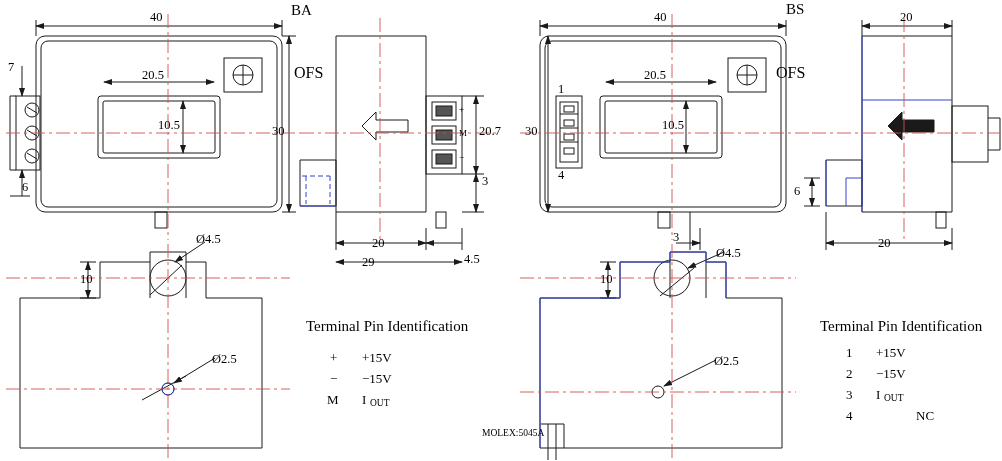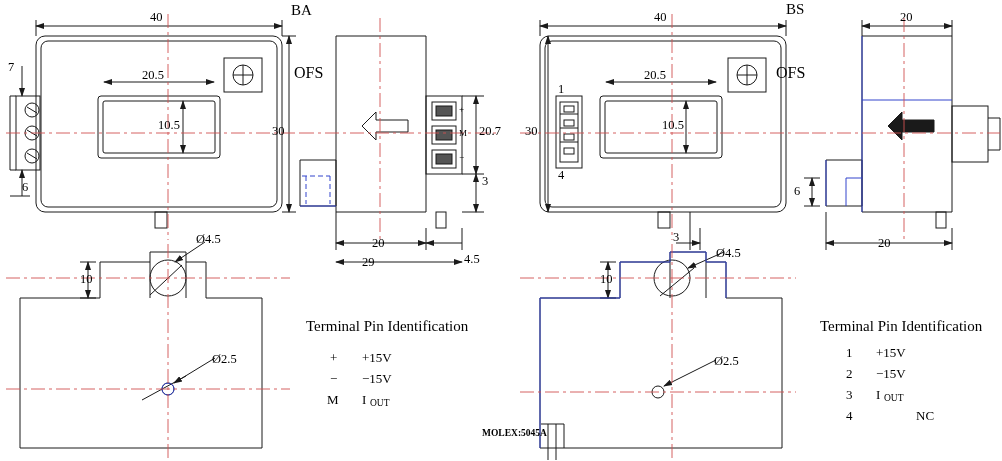--- a/index.html
+++ b/index.html
@@ -262,21 +262,21 @@
 <div class="lbl dim" style="left:558px;top:168px;">4</div>
 <div class="lbl dim" style="left:673px;top:230px;">3</div>
 
 <div class="lbl dim" style="left:900px;top:10px;">20</div>
 <div class="lbl dim" style="left:794px;top:184px;">6</div>
 <div class="lbl dim" style="left:878px;top:236px;">20</div>
 
 <div class="lbl dim" style="left:716px;top:246px;">Ø4.5</div>
 <div class="lbl dim" style="left:714px;top:354px;">Ø2.5</div>
 <div class="lbl dim" style="left:600px;top:272px;">10</div>
-<div class="lbl sub" style="left:482px;top:428px;font-weight:bold;">MOLEX:5045A</div>
+<div class="lbl sub" style="left:482px;top:428px;">MOLEX:5045A</div>
 
 <div class="lbl title" style="left:306px;top:318px;">Terminal Pin Identification</div>
 <div class="lbl pin" style="left:330px;top:350px;">+</div>
 <div class="lbl pin" style="left:362px;top:350px;">+15V</div>
 <div class="lbl pin" style="left:330px;top:371px;">−</div>
 <div class="lbl pin" style="left:362px;top:371px;">−15V</div>
 <div class="lbl pin" style="left:327px;top:392px;">M</div>
 <div class="lbl pin" style="left:362px;top:392px;">I</div>
 <div class="lbl sub" style="left:370px;top:398px;">OUT</div>
 

